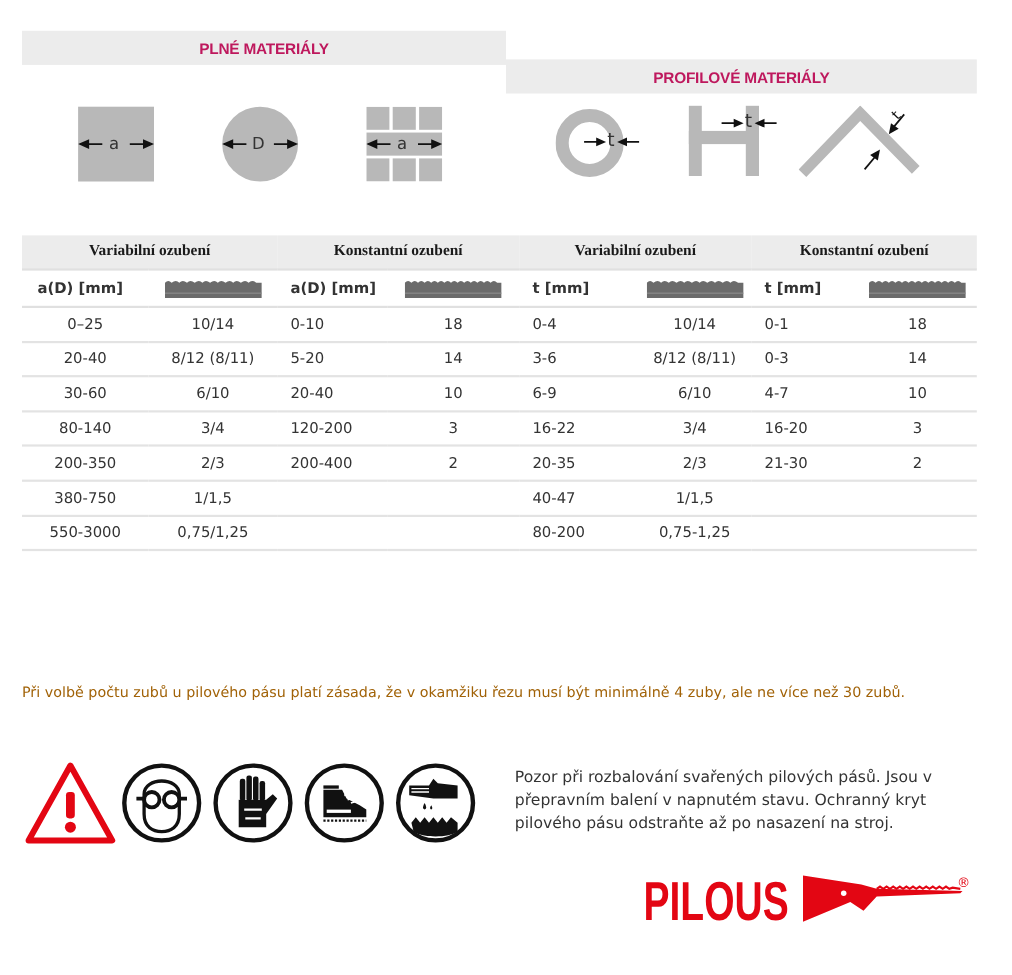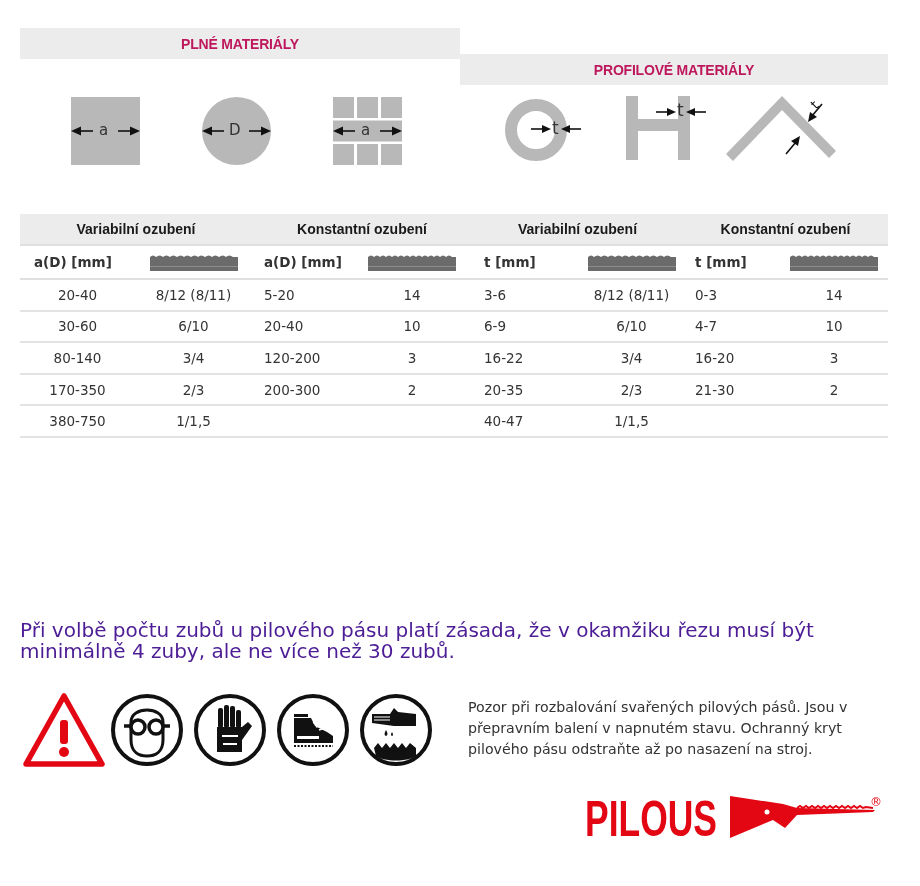--- a/index.html
+++ b/index.html
@@ -27,35 +27,35 @@
   table.teeth col.c2 { width: 117px; }
   table.teeth col.c3 { width: 100px; }
   table.teeth col.c4 { width: 120px; }
   table.teeth col.c5 { width: 108px; }
   table.teeth col.c6 { width: 103px; }
   table.teeth col.c7 { width: 97px; }
   table.teeth col.c8 { width: 108px; }
 
   table.teeth thead tr.group th {
     background: #ececec; height: 31px;
-    font-family: Liberation Sans, sans-serif; font-weight: bold; font-size: 14px; color: #1a1a1a;
+    font-family: Liberation Serif, serif; font-weight: bold; font-size: 14px; color: #1a1a1a;
     border-bottom: 2px solid #e0e0e0;
   }
   table.teeth tr.sub td { height: 34px; border-bottom: 2px solid #e0e0e0; font-weight: bold; }
   table.teeth tbody td { height: 31.6px; text-align: center; border-bottom: 2px solid #e3e3e3; }
   table.teeth td.left { text-align: left; padding-left: 14px; }
   table.teeth td.lpad { text-align: left; padding-left: 12px; }
 
   .blade {
     display: inline-block; width: 88px; height: 17px; vertical-align: middle;
   }
 
   #rule-text {
     position: absolute; left: 20px; top: 620px; width: 870px;
-    font-size: 20px; line-height: 21px; color: #4c1d95;
+    font-size: 13px; line-height: 21px; color: #a16207;
   }
 
   .safety-icons { position: absolute; left: 22px; top: 690px; height: 80px; }
   .safety-icons svg { position: absolute; top: 0; }
 
   #warning-text {
     position: absolute; left: 468px; top: 697px; width: 420px;
     font-size: 14.2px; line-height: 21px; color: #333;
   }
 
@@ -184,20 +184,30 @@
       <td class="lpad">t [mm]</td>
       <td>
         <svg class="blade" viewBox="0 0 88 17">
             <path d="M0,3 q3,-3 6,0 q3,-3 6,0 q3,-3 6,0 q3,-3 6,0 q3,-3 6,0 q3,-3 6,0 q3,-3 6,0 q3,-3 6,0 q3,-3 6,0 q3,-3 6,0 q3,-3 6,0 q3,-3 6,0 q3,-3 6,0 q3,-3 6,0 L88,3 L88,17 L0,17 Z" fill="#6b6b6b"></path>
             <rect x="0" y="12" width="88" height="1" fill="#8d8d8d"></rect>
           </svg>
       </td>
     </tr>
 
     <tr>
+      <td>0–25</td>
+        <td>10/14</td>
+      <td class="lpad">0-10</td>
+        <td>18</td>
+      <td class="lpad">0-4</td>
+        <td>10/14</td>
+      <td class="lpad">0-1</td>
+        <td>18</td>
+    </tr>
+    <tr>
       <td>20-40</td>
         <td>8/12 (8/11)</td>
       <td class="lpad">5-20</td>
         <td>14</td>
       <td class="lpad">3-6</td>
         <td>8/12 (8/11)</td>
       <td class="lpad">0-3</td>
         <td>14</td>
     </tr>
     <tr>
@@ -214,39 +224,49 @@
       <td>80-140</td>
         <td>3/4</td>
       <td class="lpad">120-200</td>
         <td>3</td>
       <td class="lpad">16-22</td>
         <td>3/4</td>
       <td class="lpad">16-20</td>
         <td>3</td>
     </tr>
     <tr>
-      <td>170-350</td>
+      <td>200-350</td>
         <td>2/3</td>
-      <td class="lpad">200-300</td>
+      <td class="lpad">200-400</td>
         <td>2</td>
       <td class="lpad">20-35</td>
         <td>2/3</td>
       <td class="lpad">21-30</td>
         <td>2</td>
     </tr>
     <tr>
       <td>380-750</td>
         <td>1/1,5</td>
       <td class="lpad"></td>
         <td></td>
       <td class="lpad">40-47</td>
         <td>1/1,5</td>
       <td class="lpad"></td>
         <td></td>
     </tr>
+    <tr>
+      <td>550-3000</td>
+        <td>0,75/1,25</td>
+      <td class="lpad"></td>
+        <td></td>
+      <td class="lpad">80-200</td>
+        <td>0,75-1,25</td>
+      <td class="lpad"></td>
+        <td></td>
+    </tr>
   </tbody>
 </table>
 
 <p id="rule-text">Při volbě počtu zubů u pilového pásu platí zásada, že v okamžiku řezu musí být minimálně 4 zuby, ale ne více než 30 zubů.</p>
 
 <div class="safety-icons">
   <svg style="left:0;" width="84" height="80" viewBox="0 0 84 80">
     <polygon points="42,6 80,74 4,74" fill="none" stroke="#e30613" stroke-width="5.5" stroke-linejoin="round"></polygon>
     <rect x="38" y="30" width="8" height="24" rx="3" fill="#e30613"></rect>
     <circle cx="42" cy="62" r="5" fill="#e30613"></circle>

